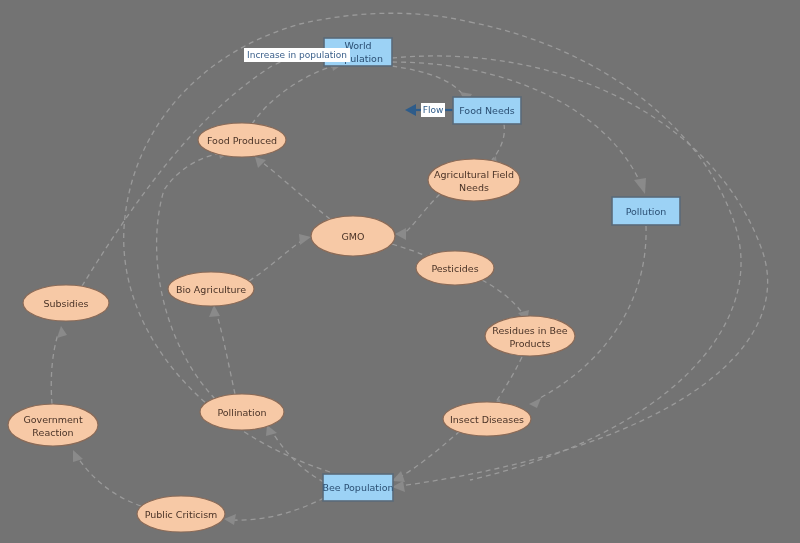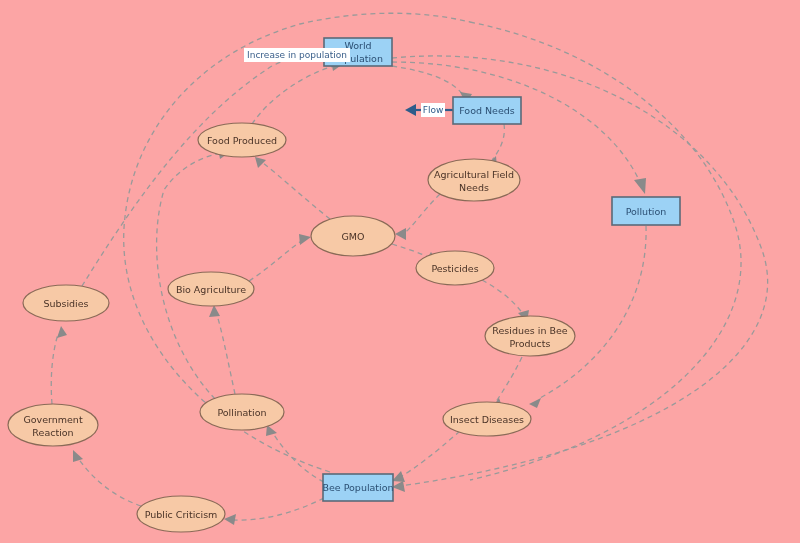--- a/index.html
+++ b/index.html
@@ -7,21 +7,21 @@
     padding: 0;
     background: #ffffff;
   }
   body {
     font-family: "DejaVu Sans", sans-serif;
   }
   #canvas-wrap {
     position: relative;
     width: 800px;
     height: 543px;
-    background: #fca5a5;
+    background: #737373;
     overflow: hidden;
   }
   svg#diagram {
     display: block;
     width: 800px;
     height: 543px;
   }
   .edge {
     fill: none;
     stroke: #9a9a9a;

